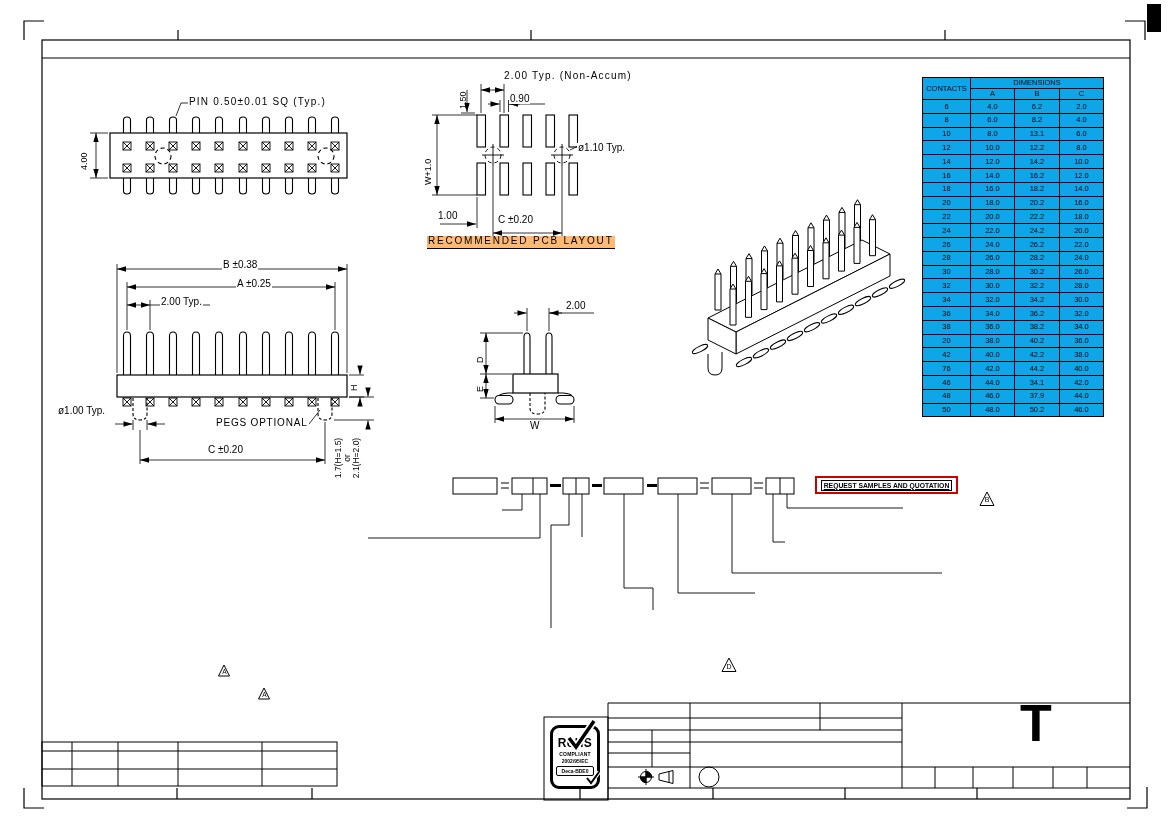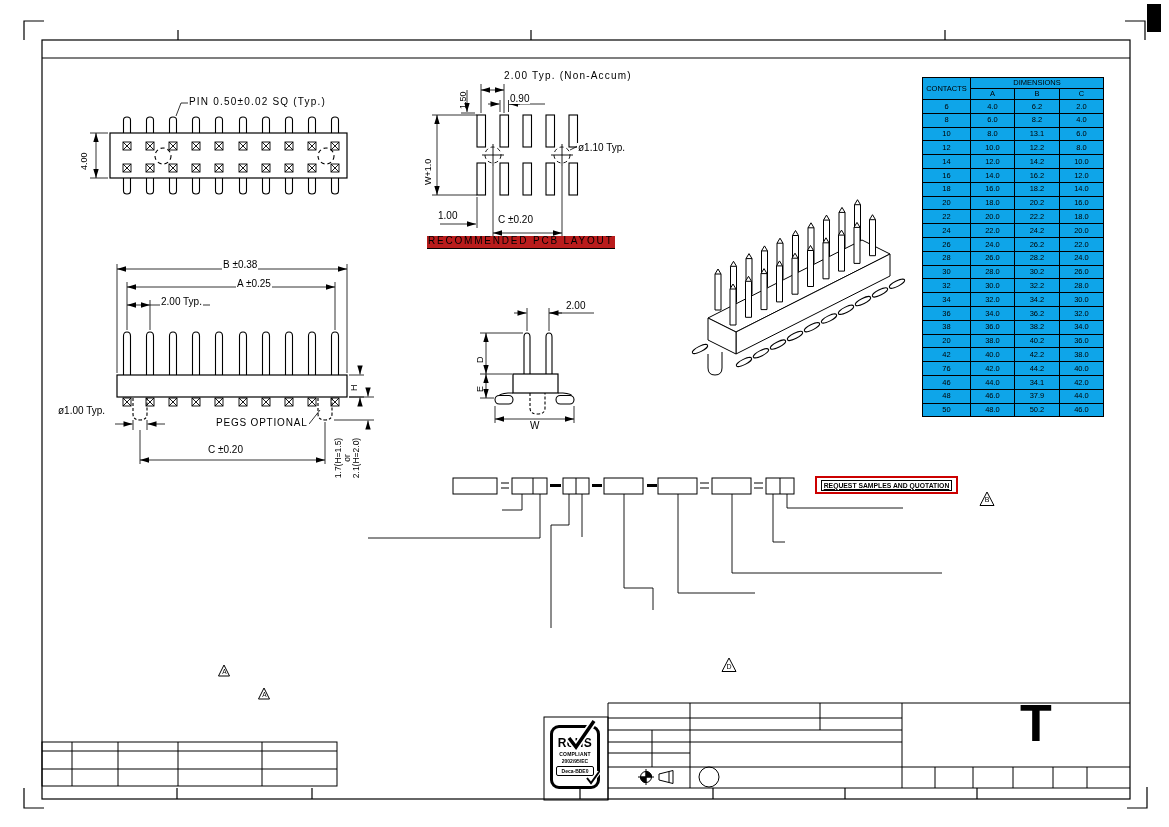--- a/index.html
+++ b/index.html
@@ -4,21 +4,21 @@
 <style>
   html,body{margin:0;padding:0;background:#e8e8e8}
   .page{position:relative;width:1169px;height:827px;background:#fff;overflow:hidden;
         font-family:"Liberation Sans",sans-serif;color:#000}
   svg.lw{position:absolute;left:0;top:0}
   .lbl{position:absolute;white-space:nowrap;font-size:10px;line-height:1;background:#fff;padding:0 1px}
   .rot{transform:rotate(-90deg);transform-origin:0 0;background:transparent}
   .sm{font-size:9px}
   .tl{position:absolute;width:11px;text-align:center;font-size:6.5px;line-height:1;padding:0;background:transparent}
   .tl2{position:absolute;width:14px;text-align:center;font-size:7px;line-height:1;padding:0;background:transparent}
-  .pcbtitle{font-size:10px;letter-spacing:1.8px;padding-bottom:2px;border-bottom:1.2px solid #000;background:#b91c1c}
+  .pcbtitle{font-size:10px;letter-spacing:1.8px;padding-bottom:2px;border-bottom:1.2px solid #000;background:#fdba74}
   .pinlbl{letter-spacing:1.2px}
   .pitchlbl{letter-spacing:1.2px}
   #dimtable{position:absolute;left:922px;top:77px;border-collapse:collapse;table-layout:fixed;background:#0ea5e9}
   #dimtable th,#dimtable td{border:1px solid #000;font-size:7.5px;font-weight:normal;text-align:center;
         padding:0;height:12.8px;line-height:1;overflow:hidden}
   #dimtable thead th{height:10px}
   .reqbox{position:absolute;left:815px;top:476px;width:143px;height:18px;border:2px solid #c00;
         box-sizing:border-box;display:flex;align-items:center;justify-content:center;background:#fff}
   .reqinner{border:1px solid #000;padding:1px 2px;font-size:6.8px;font-weight:bold;
         text-decoration:underline;white-space:nowrap}
@@ -372,21 +372,21 @@
   <g stroke="#000" stroke-width="1" fill="none">
     <circle cx="646" cy="777" r="5.5"></circle>
     <line x1="638" y1="777" x2="654" y2="777"></line>
         <line x1="646" y1="769" x2="646" y2="785"></line>
     <path d="M646 777 L646 771.5 A5.5 5.5 0 0 1 651.5 777 Z" fill="#000"></path>
     <path d="M646 777 L646 782.5 A5.5 5.5 0 0 1 640.5 777 Z" fill="#000"></path>
     <path d="M659 774 L673 770.5 M659 780 L673 783.5 M659 774 V780 M673 770.5 V783.5 M669 771.8 V782.2"></path>
   </g>
 </svg>
 
-<div class="lbl pinlbl" style="left:188px;top:97px">PIN 0.50±0.02 SQ (Typ.)</div>
+<div class="lbl pinlbl" style="left:188px;top:97px">PIN 0.50±0.01 SQ (Typ.)</div>
 <div class="lbl rot sm" style="left:80px;top:171px">4.00</div>
 
 <div class="lbl pitchlbl" style="left:503px;top:71px">2.00 Typ. (Non-Accum)</div>
 <div class="lbl" style="left:509px;top:94px">0.90</div>
 <div class="lbl rot sm" style="left:459px;top:110px">1.50</div>
 <div class="lbl rot sm" style="left:424px;top:186px">W+1.0</div>
 <div class="lbl" style="left:577px;top:143px">ø1.10 Typ.</div>
 <div class="lbl" style="left:437px;top:211px">1.00</div>
 <div class="lbl" style="left:497px;top:215px">C ±0.20</div>
 <div class="lbl pcbtitle" style="left:427px;top:236px">RECOMMENDED PCB LAYOUT</div>

